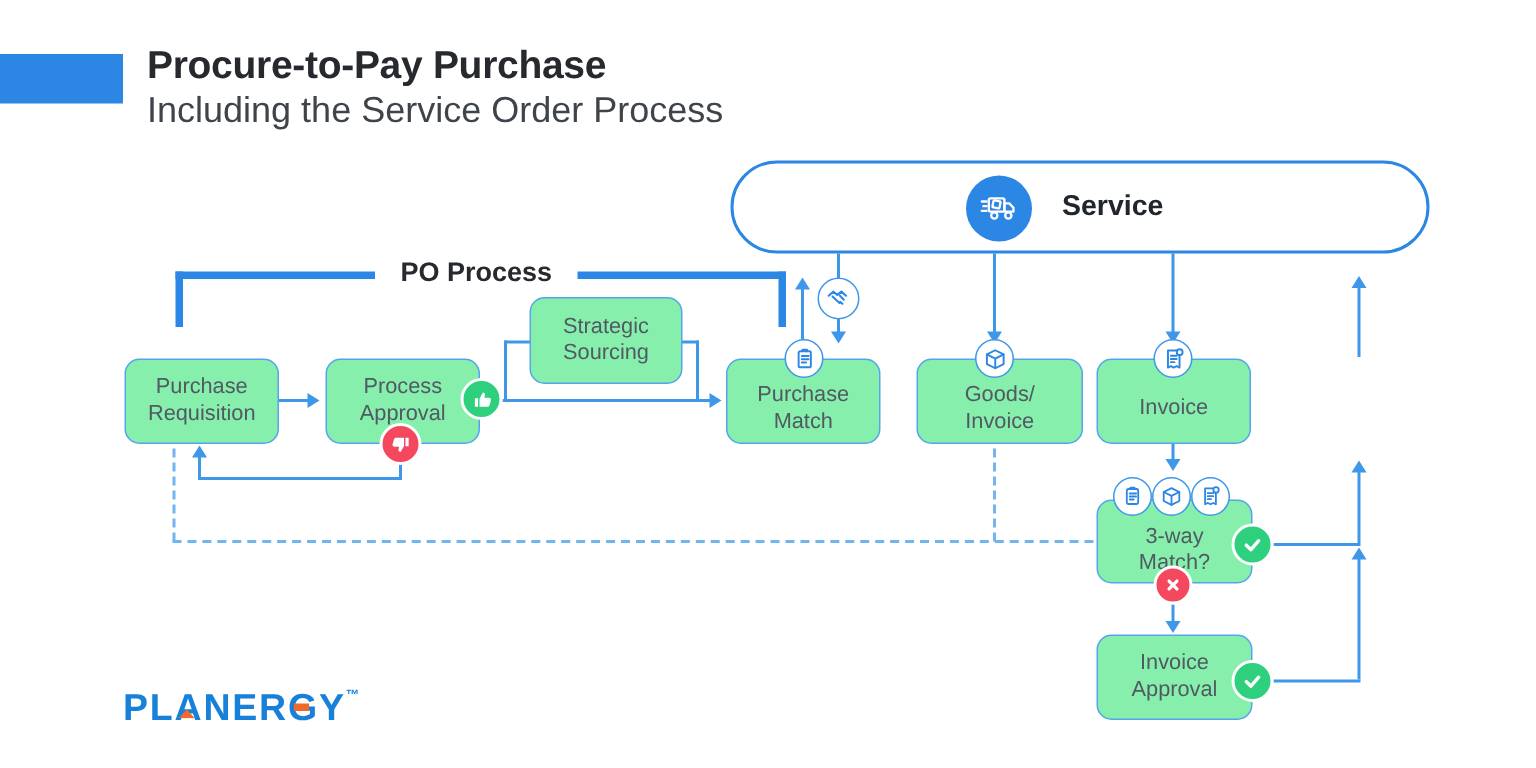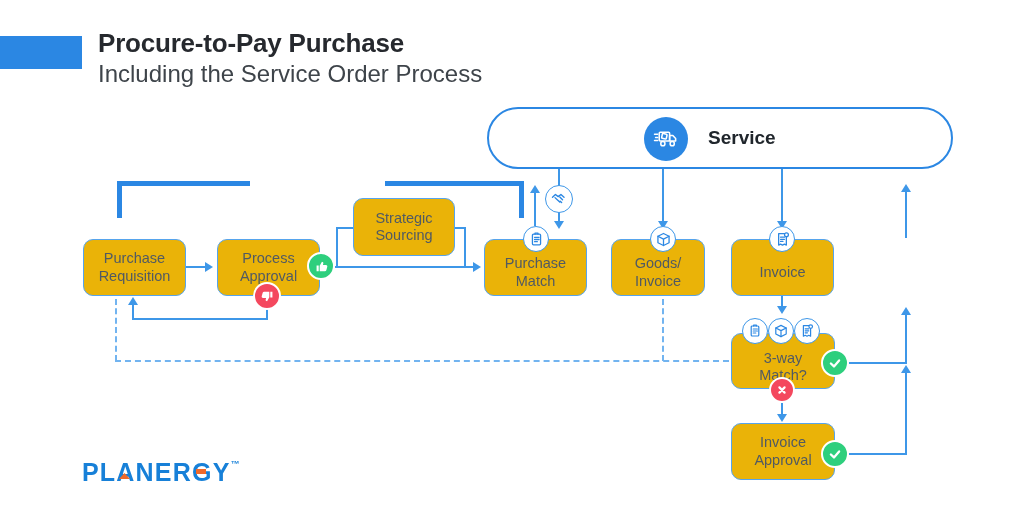--- a/index.html
+++ b/index.html
@@ -30,21 +30,21 @@
   .dhline{position:absolute;height:0;border-top:2px dashed #72b4f0;z-index:1;}
   .dvline{position:absolute;width:0;border-left:2px dashed #72b4f0;z-index:1;}
 
   
   .ah{position:absolute;width:0;height:0;z-index:1;}
   .ah.r{border-top:5px solid transparent;border-bottom:5px solid transparent;border-left:8px solid #3e97e8;}
   .ah.u{border-left:5px solid transparent;border-right:5px solid transparent;border-bottom:8px solid #3e97e8;}
   .ah.d{border-left:5px solid transparent;border-right:5px solid transparent;border-top:8px solid #3e97e8;}
 
   
-  .box{position:absolute;background:#eab308;border:1.6px solid #56a4ed;border-radius:10px;box-sizing:border-box;
+  .box{position:absolute;background:#86efac;border:1.6px solid #56a4ed;border-radius:10px;box-sizing:border-box;
        display:flex;flex-direction:column;align-items:center;justify-content:center;text-align:center;
        font-size:14.5px;line-height:17.5px;color:#515a63;font-weight:500;z-index:2;}
   .box.pad-top{padding-top:10px;}
 
   
   .icirc{position:absolute;width:26px;height:26px;border-radius:50%;background:#fff;border:1.6px solid #3e97e8;
        box-sizing:border-box;z-index:4;display:flex;align-items:center;justify-content:center;color:#2b87e3;}
 
   
   .badge{position:absolute;width:28px;height:28px;border-radius:50%;z-index:5;border:2px solid #fff;
@@ -116,20 +116,21 @@
   </defs>
 </svg>
 
 <div id="canvas">
 
   <div class="accent-bar"></div>
   <div class="title">Procure-to-Pay Purchase</div>
   <div class="subtitle">Including the Service Order Process</div>
 
   <div class="thick" style="left:117px;top:181px;width:133px;height:5px;"></div>
+  <div class="po-label">PO Process</div>
   <div class="thick" style="left:385px;top:181px;width:139px;height:5px;"></div>
   <div class="thick" style="left:117px;top:181px;width:5px;height:37px;"></div>
   <div class="thick" style="left:519px;top:181px;width:5px;height:37px;"></div>
 
   <div class="hline" style="left:186px;top:266px;width:20px;"></div>
   <div class="ah r" style="left:205px;top:262px;"></div>
 
   <div class="hline" style="left:335px;top:266px;width:139px;"></div>
   <div class="ah r" style="left:473px;top:262px;"></div>
   <div class="vline" style="left:336px;top:227px;height:40px;"></div>
@@ -190,21 +191,21 @@
     <div>Approval</div>
   </div>
   <div class="box" style="left:353px;top:198px;width:102px;height:58px;z-index:3;">
     <div>Strategic</div>
     <div>Sourcing</div>
   </div>
   <div class="box pad-top" style="left:484px;top:239px;width:103px;height:57px;">
     <div>Purchase</div>
     <div>Match</div>
   </div>
-  <div class="box pad-top" style="left:611px;top:239px;width:94px;height:57px;text-align:center;">
+  <div class="box pad-top" style="left:611px;top:239px;width:111px;height:57px;text-align:center;">
     <div>Goods/</div>
     <div>Invoice</div>
   </div>
   <div class="box pad-top" style="left:731px;top:239px;width:103px;height:57px;">
     <div>Invoice</div>
     <div></div>
   </div>
   <div class="box" style="left:731px;top:333px;width:104px;height:56px;padding-top:12px;">
     <div>3-way</div>
     <div>Match?</div>

